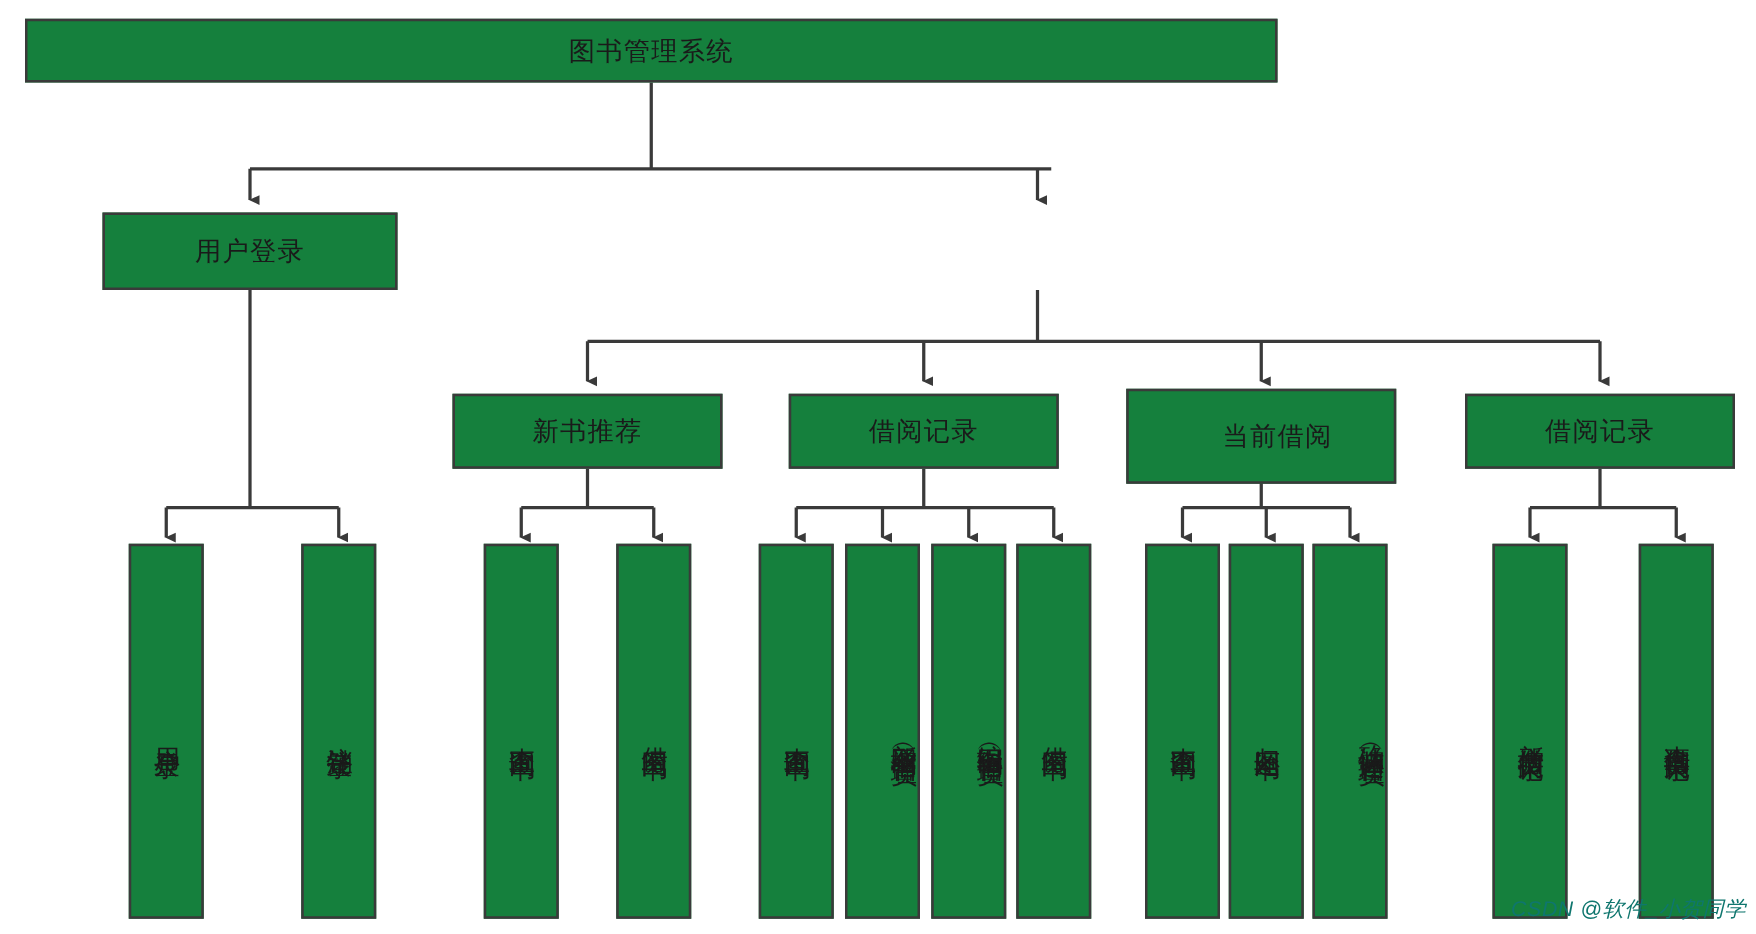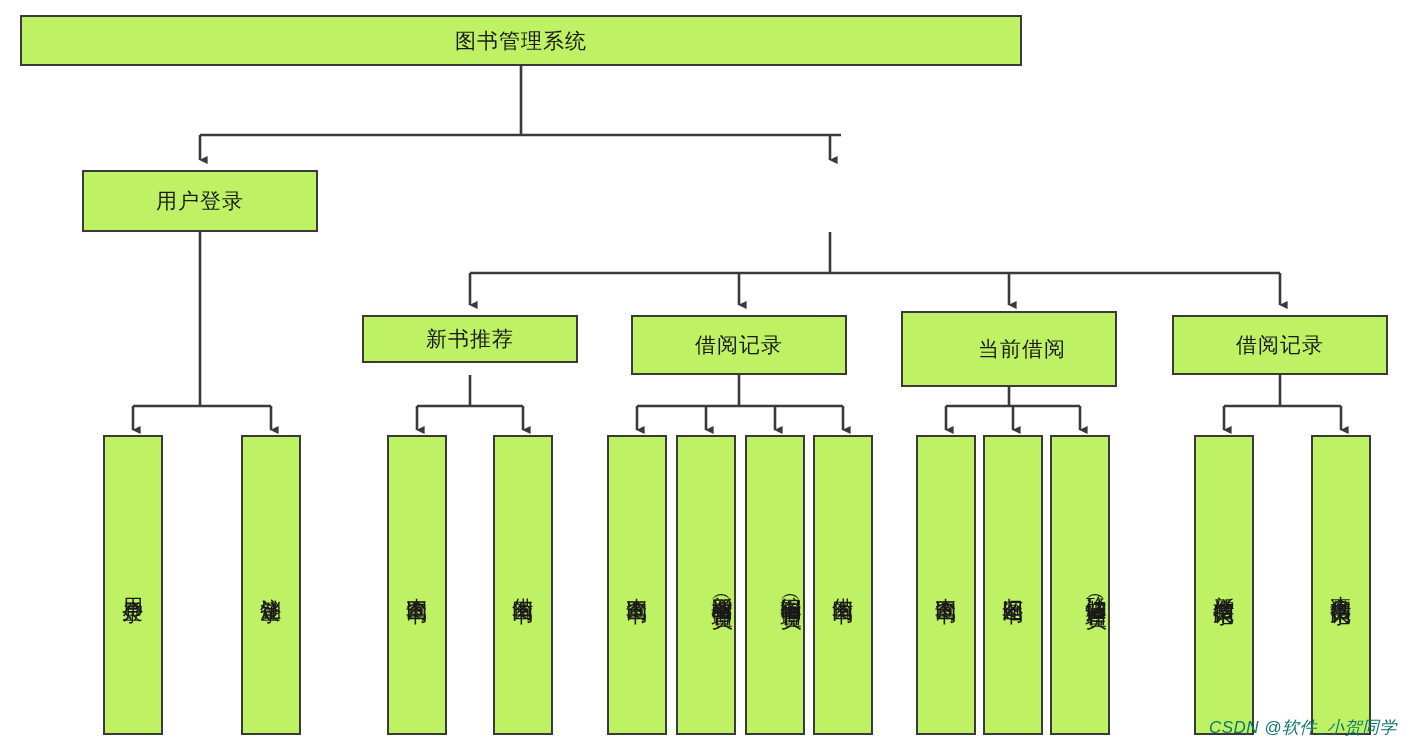--- a/index.html
+++ b/index.html
@@ -22,21 +22,21 @@
     left: 0;
     top: 0;
     width: 1405px;
     height: 747px;
     pointer-events: none;
   }
   .node {
     position: absolute;
     box-sizing: border-box;
     border: 2px solid #3a3a3a;
-    background: #bef264;
+    background: #15803d;
     display: flex;
     align-items: center;
     justify-content: center;
     color: #1a1a1a;
     text-align: center;
   }
   .node.h {
     font-size: 21px;
     letter-spacing: 1px;
   }
@@ -124,21 +124,21 @@
   </svg>
 
   <div class="node h" style="left:20px; top:15px; width:1002px; height:51px;">
     <span class="node-label">图书管理系统</span>
   </div>
 
   <div class="node h" style="left:82px; top:170px; width:236px; height:62px;">
     <span class="node-label">用户登录</span>
   </div>
 
-  <div class="node h" style="left:362px; top:315px; width:216px; height:48px;">
+  <div class="node h" style="left:362px; top:315px; width:216px; height:60px;">
     <span class="node-label">新书推荐</span>
   </div>
   <div class="node h" style="left:631px; top:315px; width:216px; height:60px;">
     <span class="node-label">借阅记录</span>
   </div>
   <div class="node h" style="left:901px; top:311px; width:216px; height:76px;padding-left:26px;">
     <span class="node-label">当前借阅</span>
   </div>
   <div class="node h" style="left:1172px; top:315px; width:216px; height:60px;">
     <span class="node-label">借阅记录</span>

